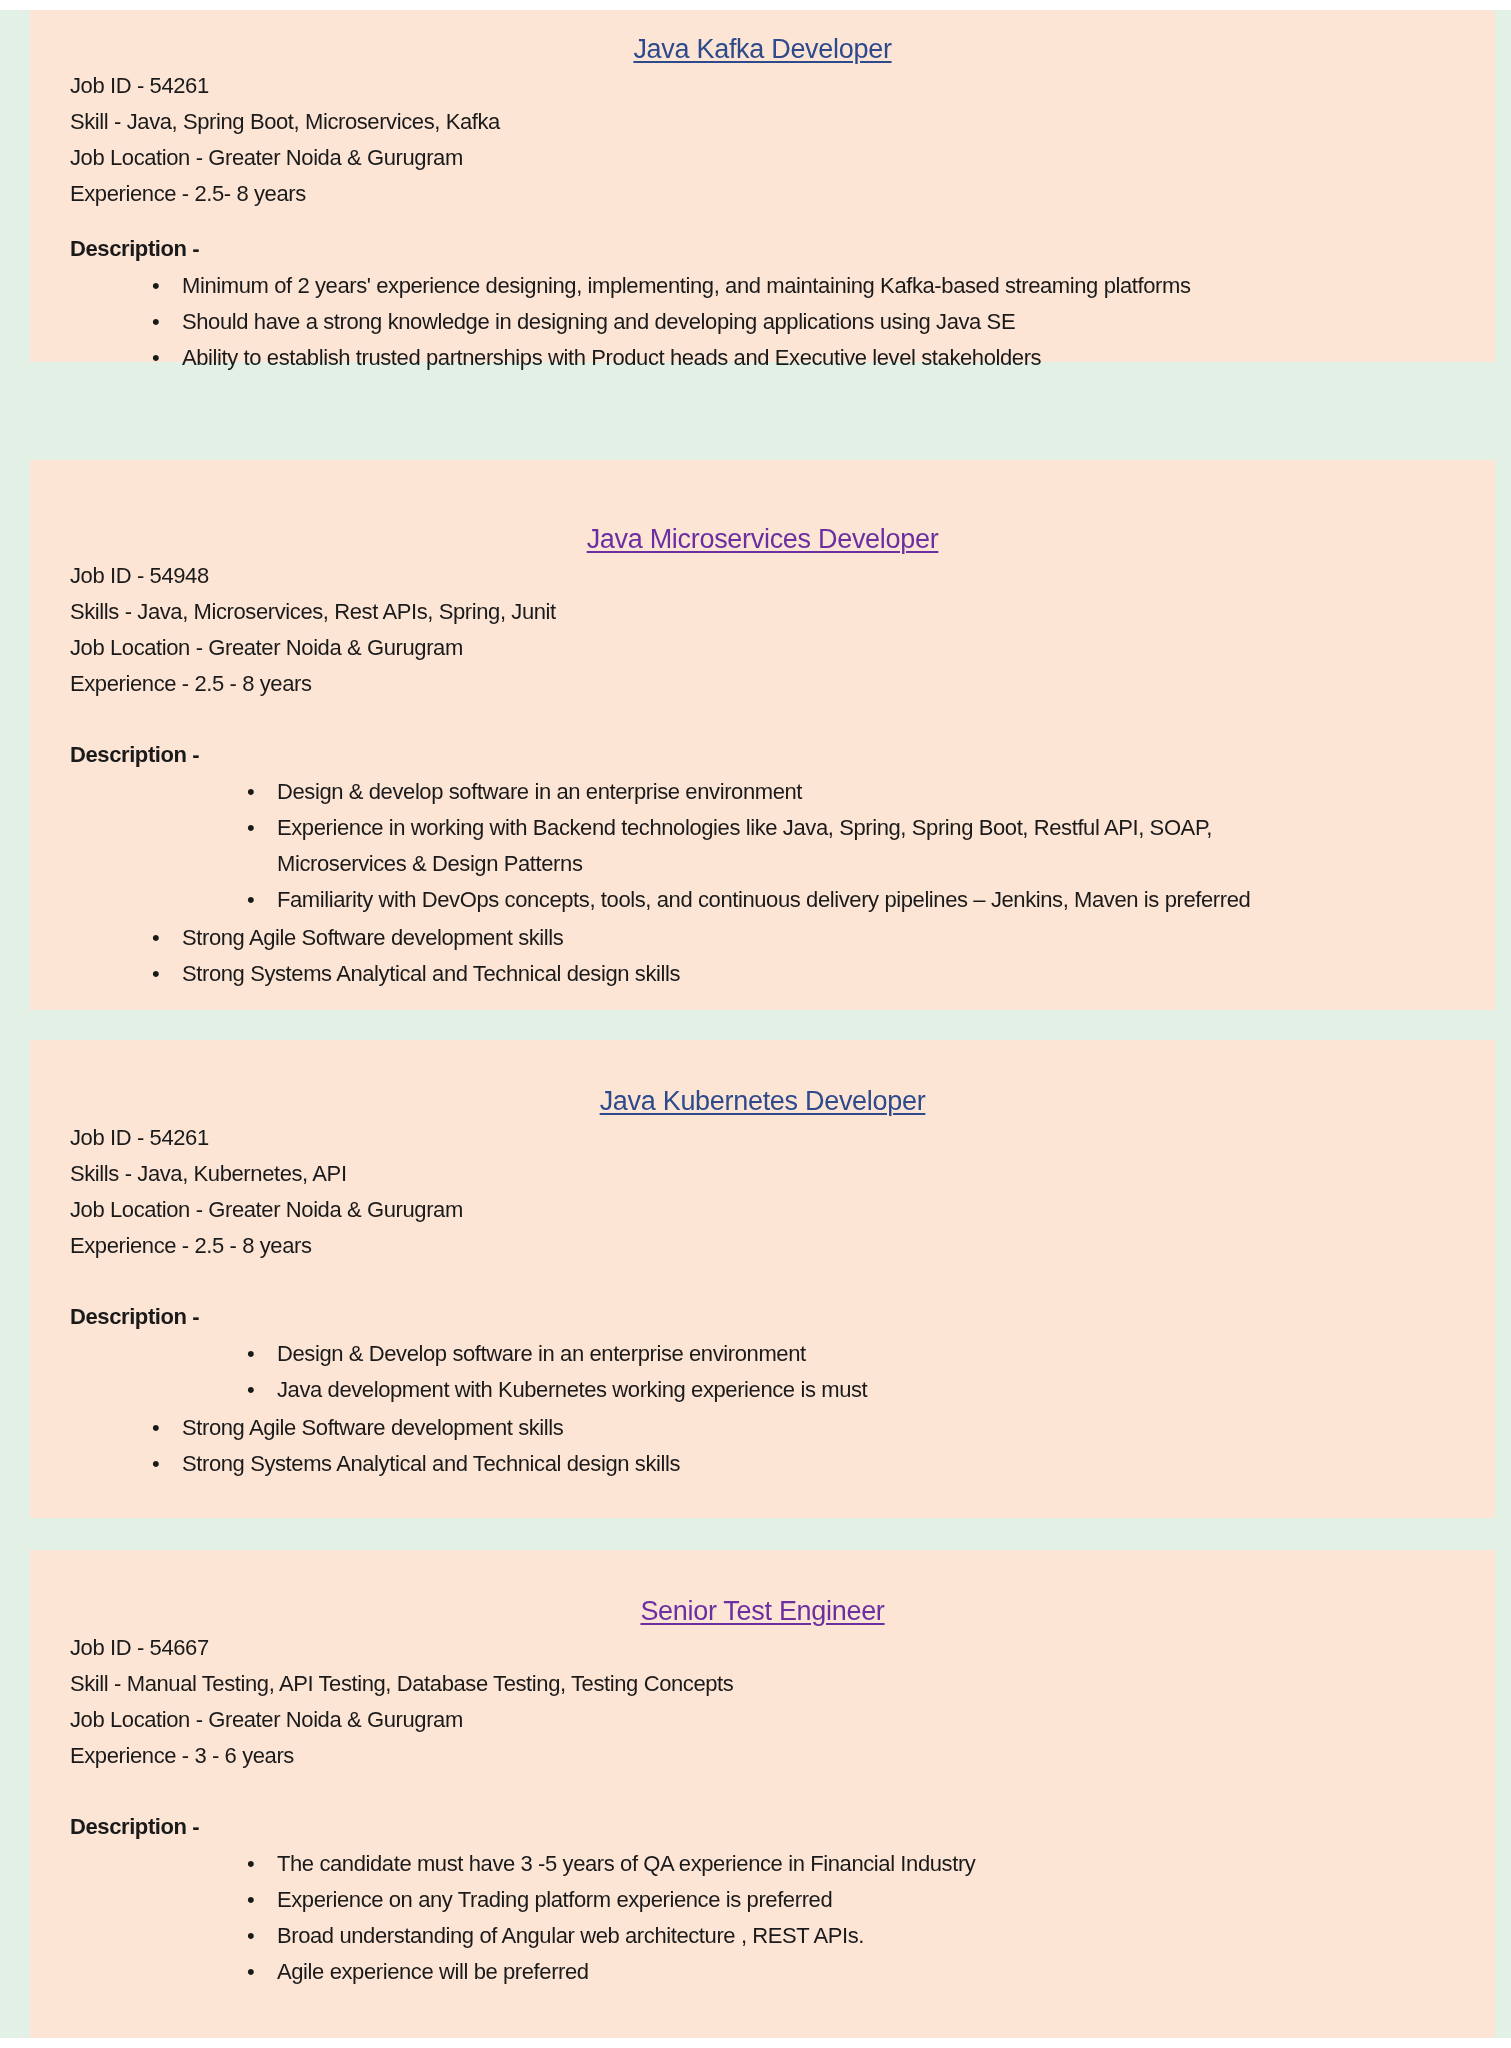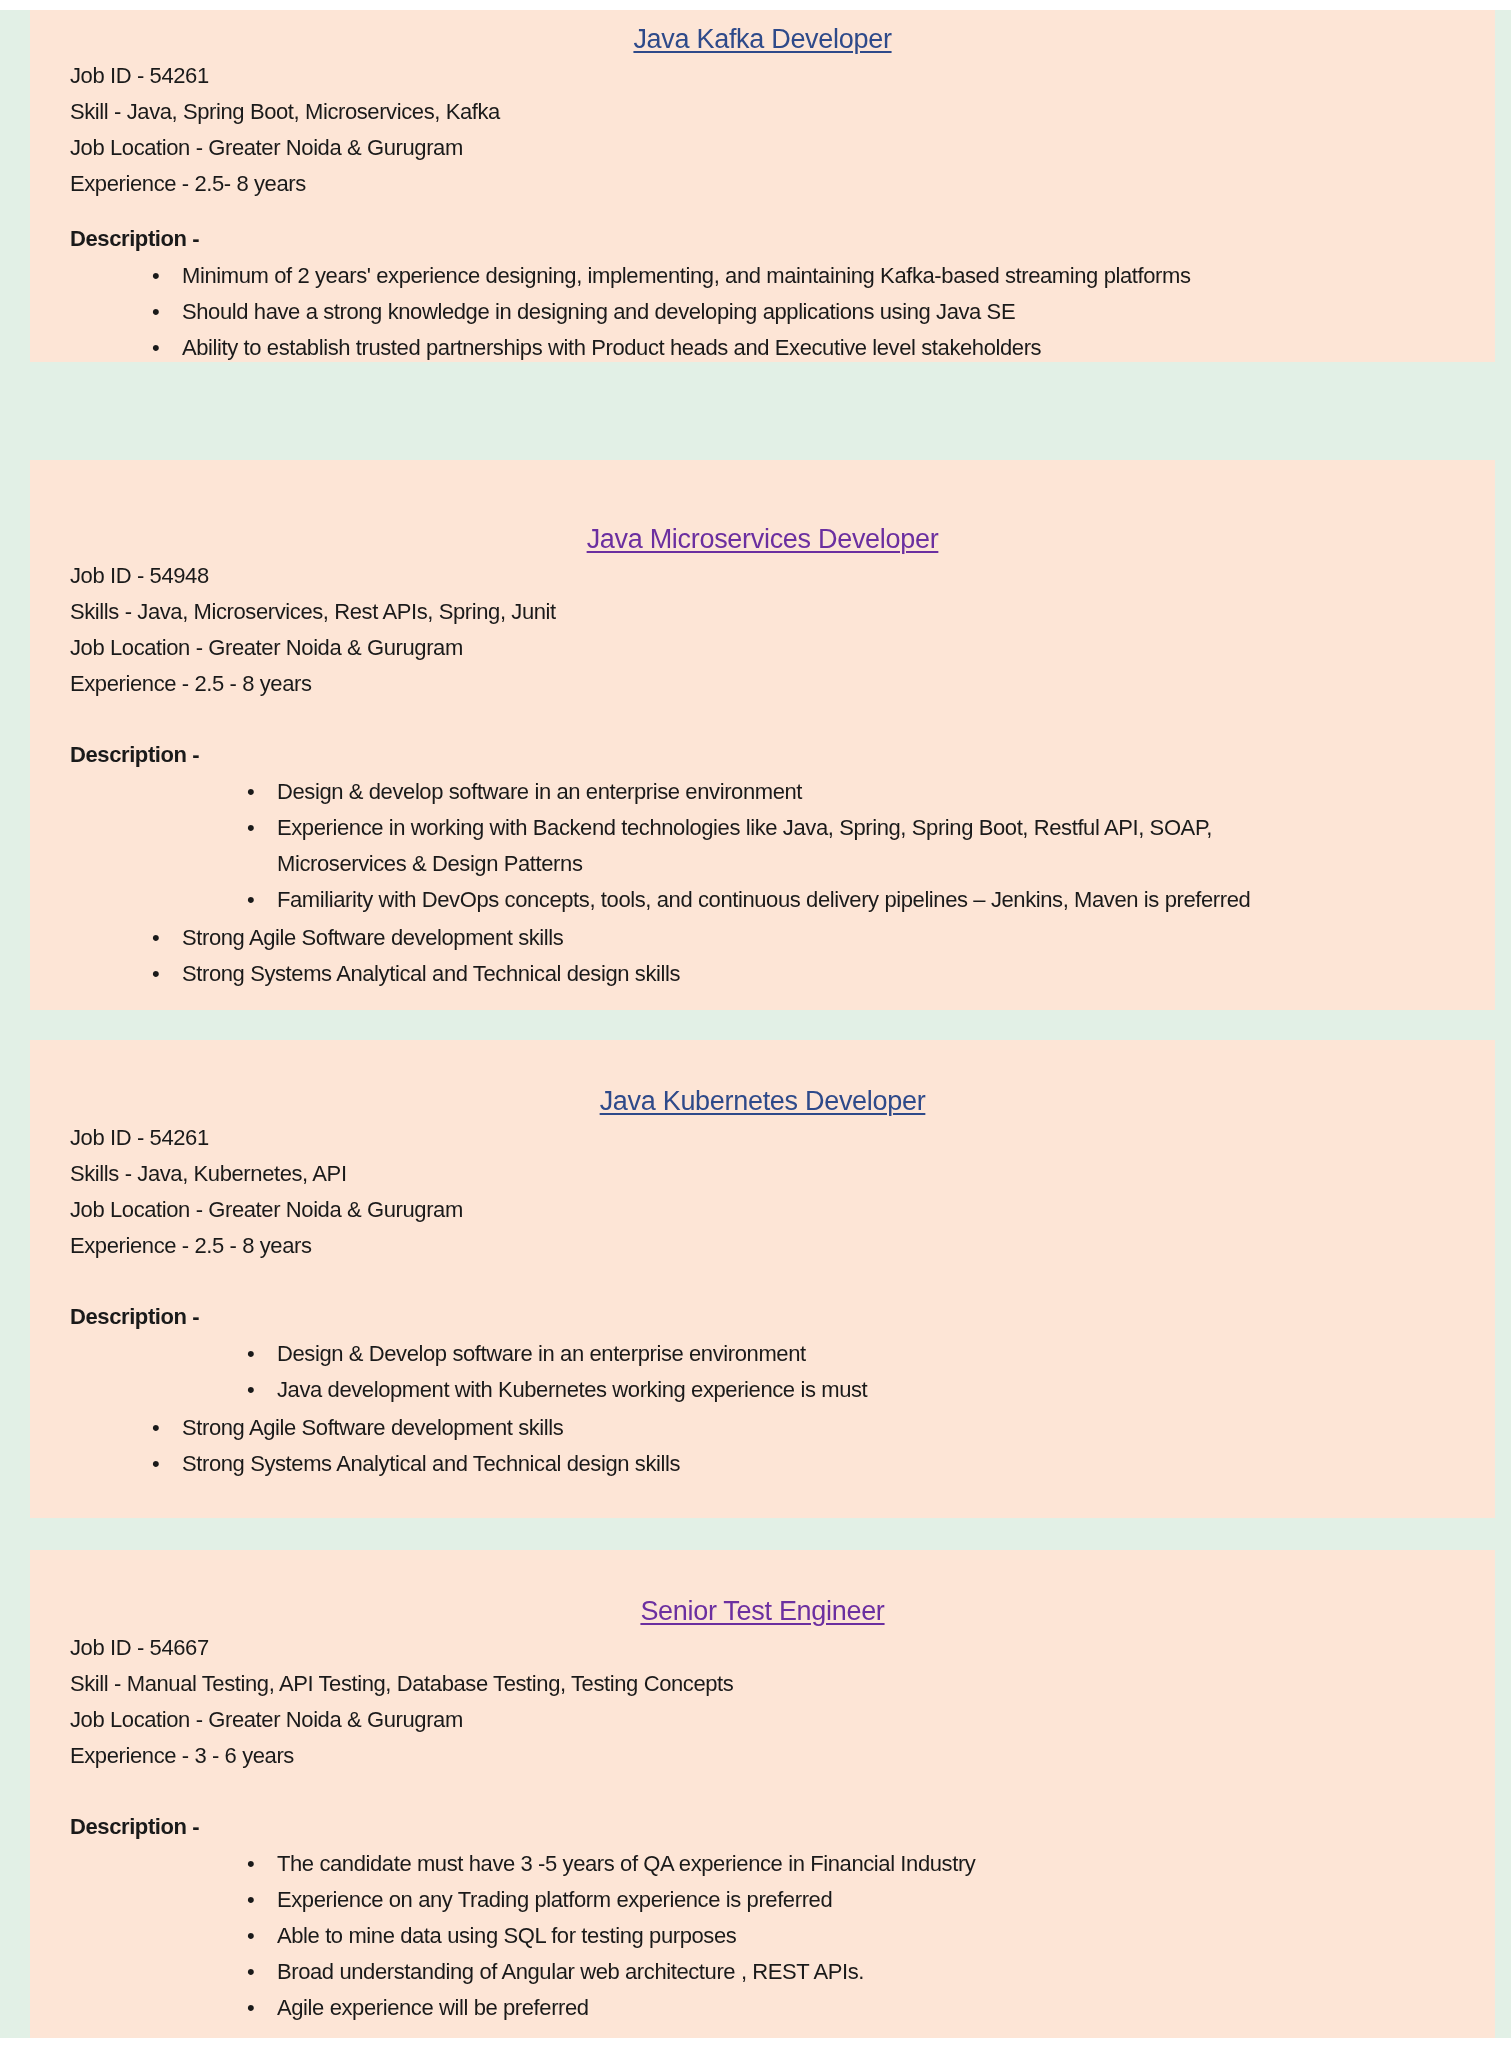--- a/index.html
+++ b/index.html
@@ -80,21 +80,21 @@
     ul.lvl1 li { margin-left: 110px; }
     ul.lvl2 li { margin-left: 205px; }
     .spacer-s { height: 20px; }
     .spacer-m { height: 36px; }
   </style>
 </head>
 <body>
 
 <div class="page">
 
-  <div class="card" style="top:0px;height:352px;padding-top:12px;">
+  <div class="card" style="top:0px;height:352px;padding-top:22px;">
     <div class="title-row">
       <a class="title-link" style="color:#2e4a8a;">Java Kafka Developer</a>
     </div>
     <div class="meta-line" style="margin-top:2px;">
       <span class="lbl">Job ID - </span><span>54261</span>
     </div>
     <div class="meta-line">
       <span class="lbl">Skill - </span><span>Java, Spring Boot, Microservices, Kafka</span>
     </div>
     <div class="meta-line">
@@ -183,19 +183,18 @@
       <span class="lbl">Job Location - </span><span>Greater Noida &amp; Gurugram</span>
     </div>
     <div class="meta-line">
       <span class="lbl">Experience - </span><span>3 - 6 years</span>
     </div>
     <div class="spacer-m"></div>
     <div class="desc-label">Description -</div>
     <ul class="bullets lvl2">
       <li>The candidate must have 3 -5 years of QA experience in Financial Industry</li>
       <li>Experience on any Trading platform experience is preferred</li>
-      <li>Able to mine data using SQL for testing purposes</li>
       <li>Broad understanding of Angular web architecture , REST APIs.</li>
       <li>Agile experience will be preferred</li>
     </ul>
   </div>
 
 </div>
 
 </body></html>

